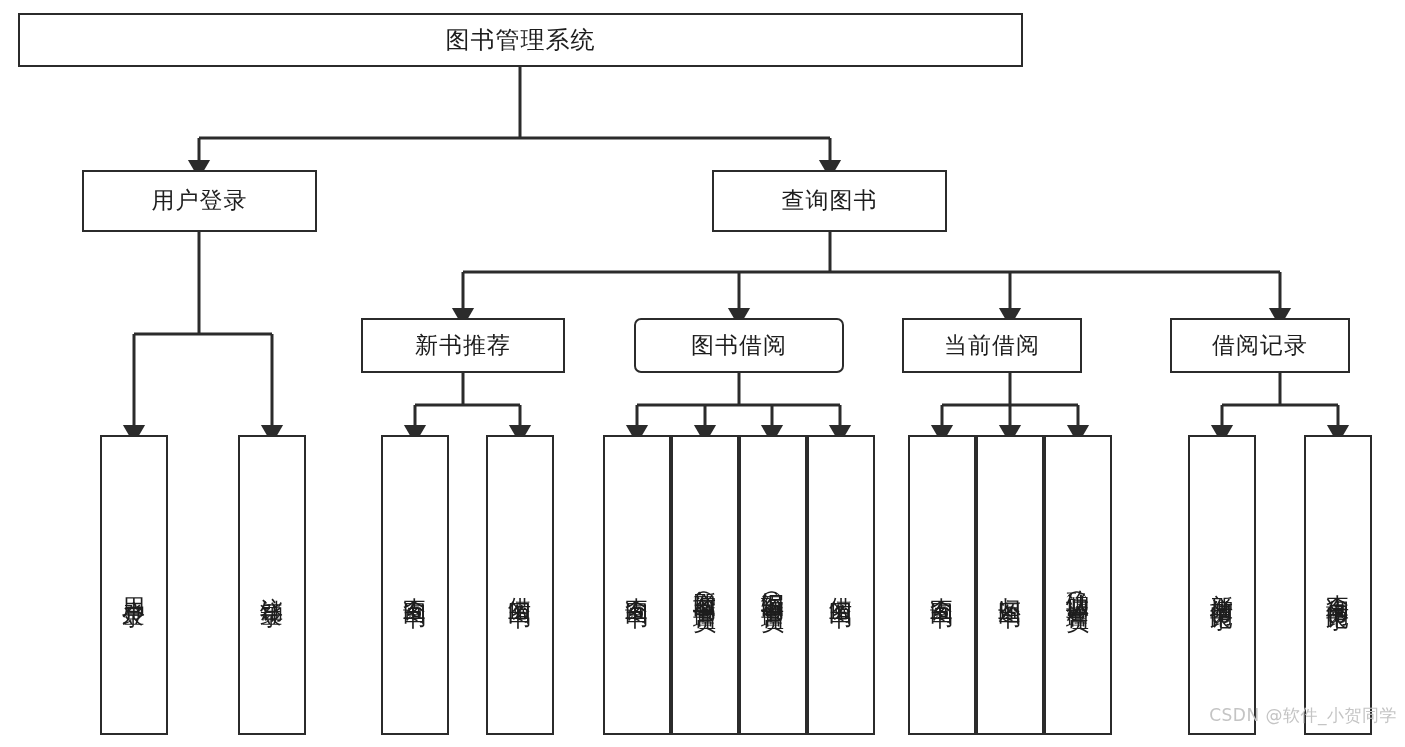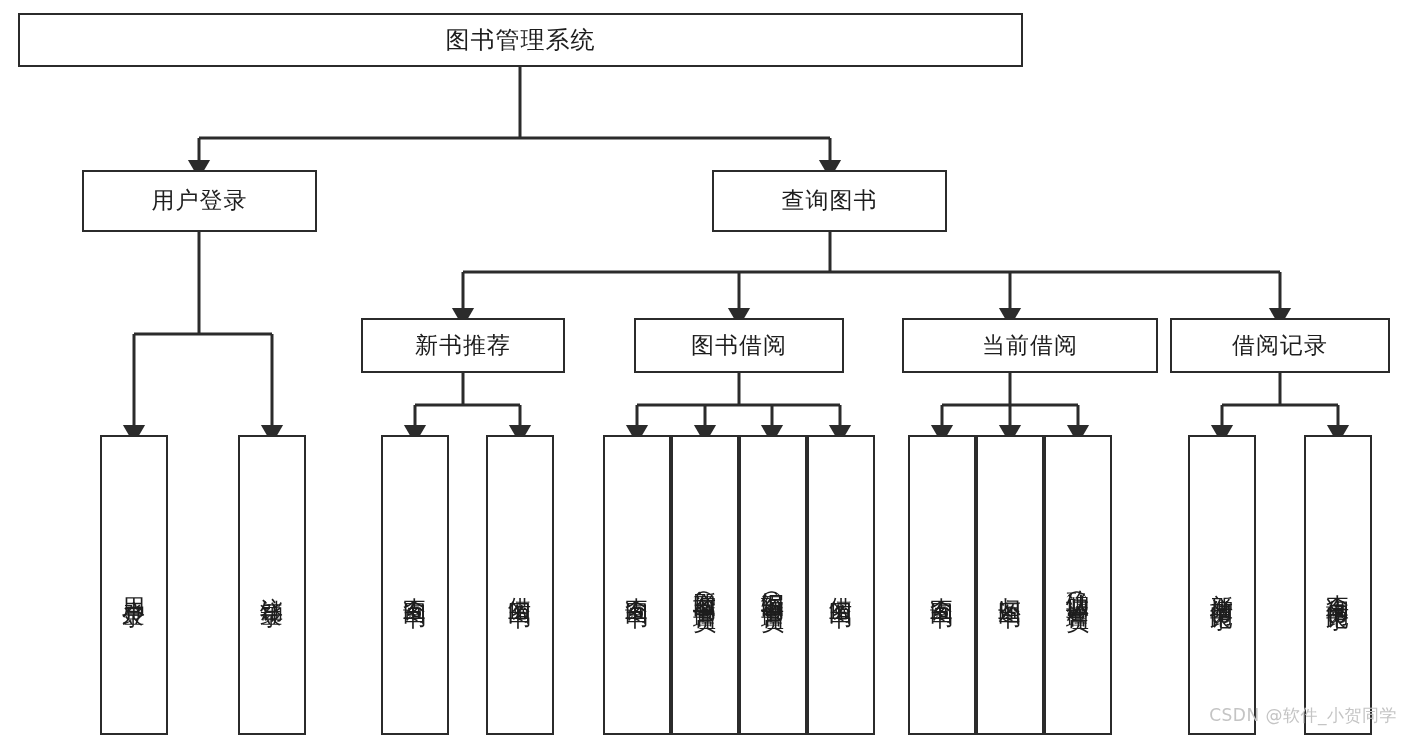--- a/index.html
+++ b/index.html
@@ -136,27 +136,27 @@
   <div class="node node-h" style="left:82px; top:170px; width:235px; height:62px;">
     <span>用户登录</span>
   </div>
   <div class="node node-h" style="left:712px; top:170px; width:235px; height:62px;">
     <span>查询图书</span>
   </div>
 
   <div class="node node-h" style="left:361px; top:318px; width:204px; height:55px;text-align:center;">
     <span>新书推荐</span>
   </div>
-  <div class="node node-h" style="left:634px; top:318px; width:210px; height:55px;">
+  <div class="node node-h" style="left:634px; top:318px; width:210px; height:55px;border-radius:7px;">
     <span>图书借阅</span>
   </div>
-  <div class="node node-h" style="left:902px; top:318px; width:256px; height:55px;">
+  <div class="node node-h" style="left:902px; top:318px; width:180px; height:55px;">
     <span>当前借阅</span>
   </div>
-  <div class="node node-h" style="left:1170px; top:318px; width:220px; height:55px;">
+  <div class="node node-h" style="left:1170px; top:318px; width:180px; height:55px;">
     <span>借阅记录</span>
   </div>
 
   <div class="node node-v" style="left:100px; top:435px; width:68px; height:300px;">
     <span class="vlabel">用户登录</span>
   </div>
   <div class="node node-v" style="left:238px; top:435px; width:68px; height:300px;">
     <span class="vlabel">注销登录</span>
   </div>
 

